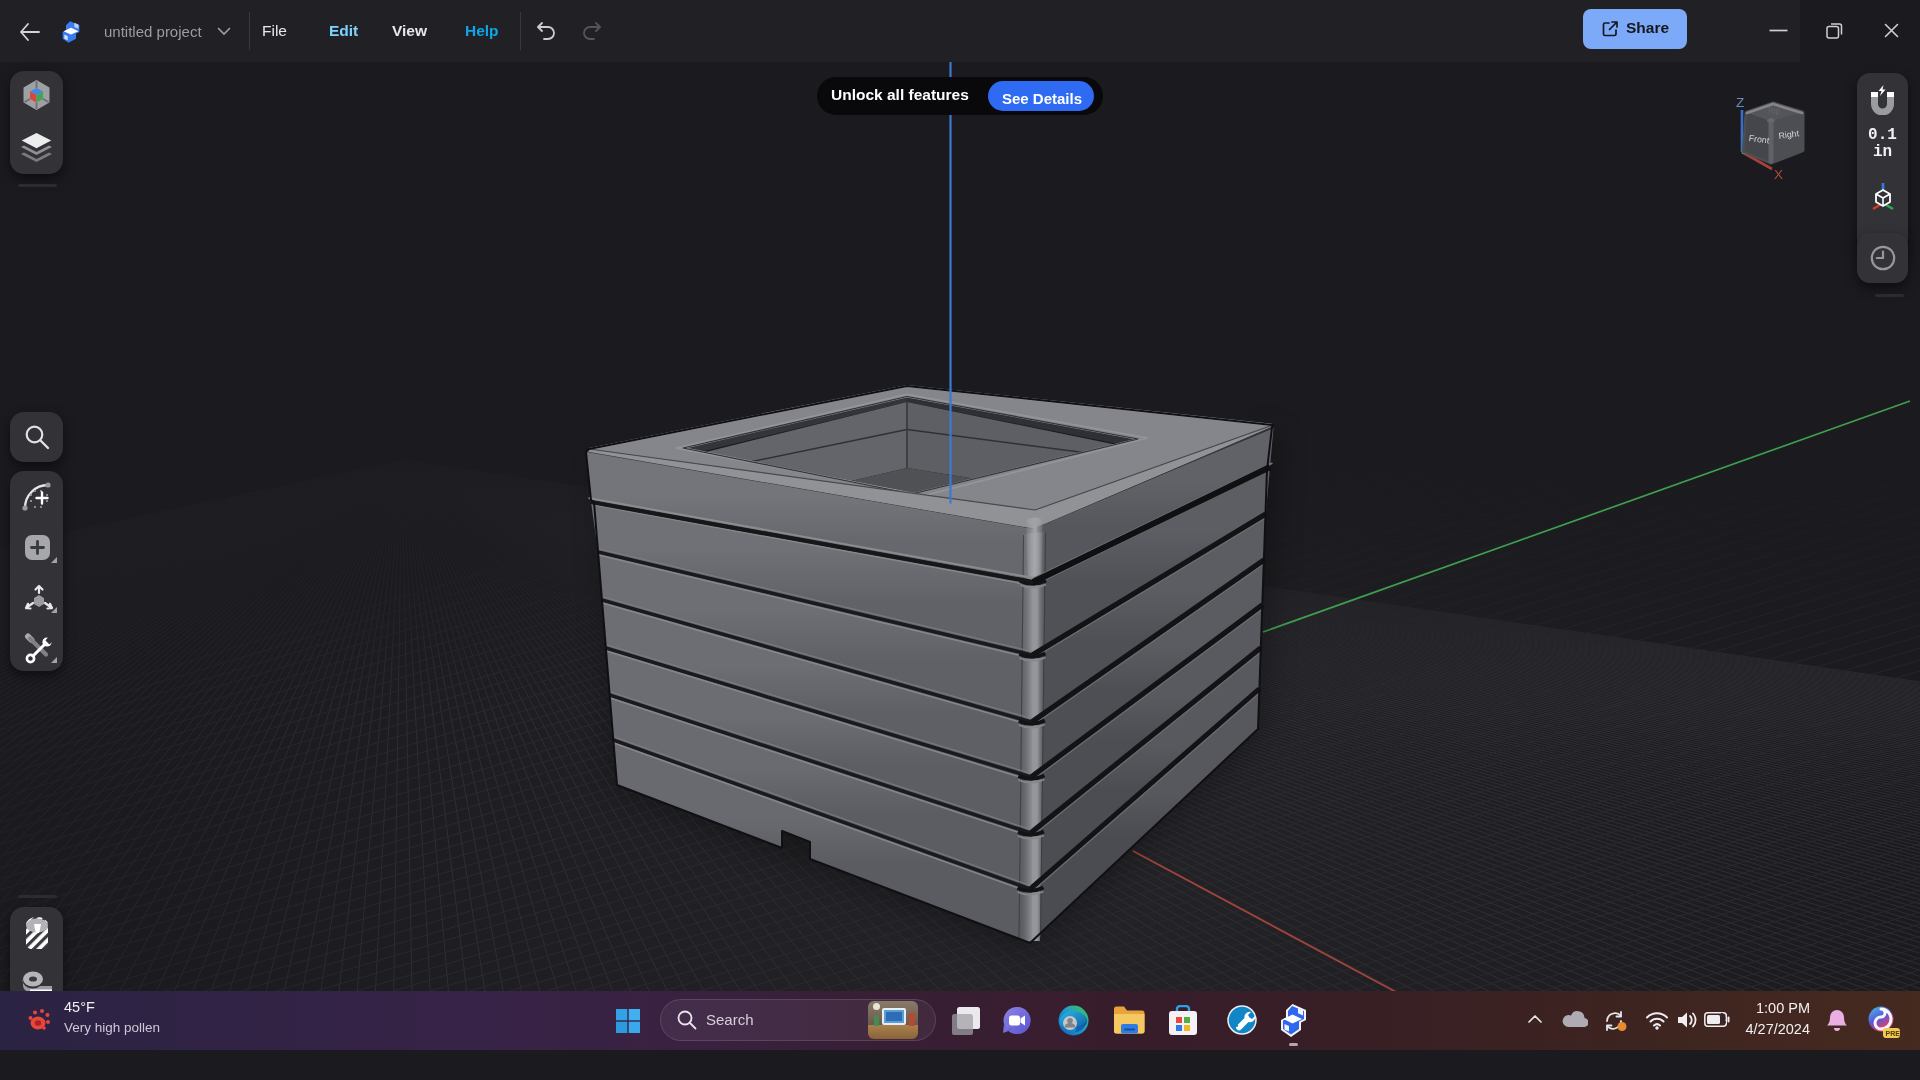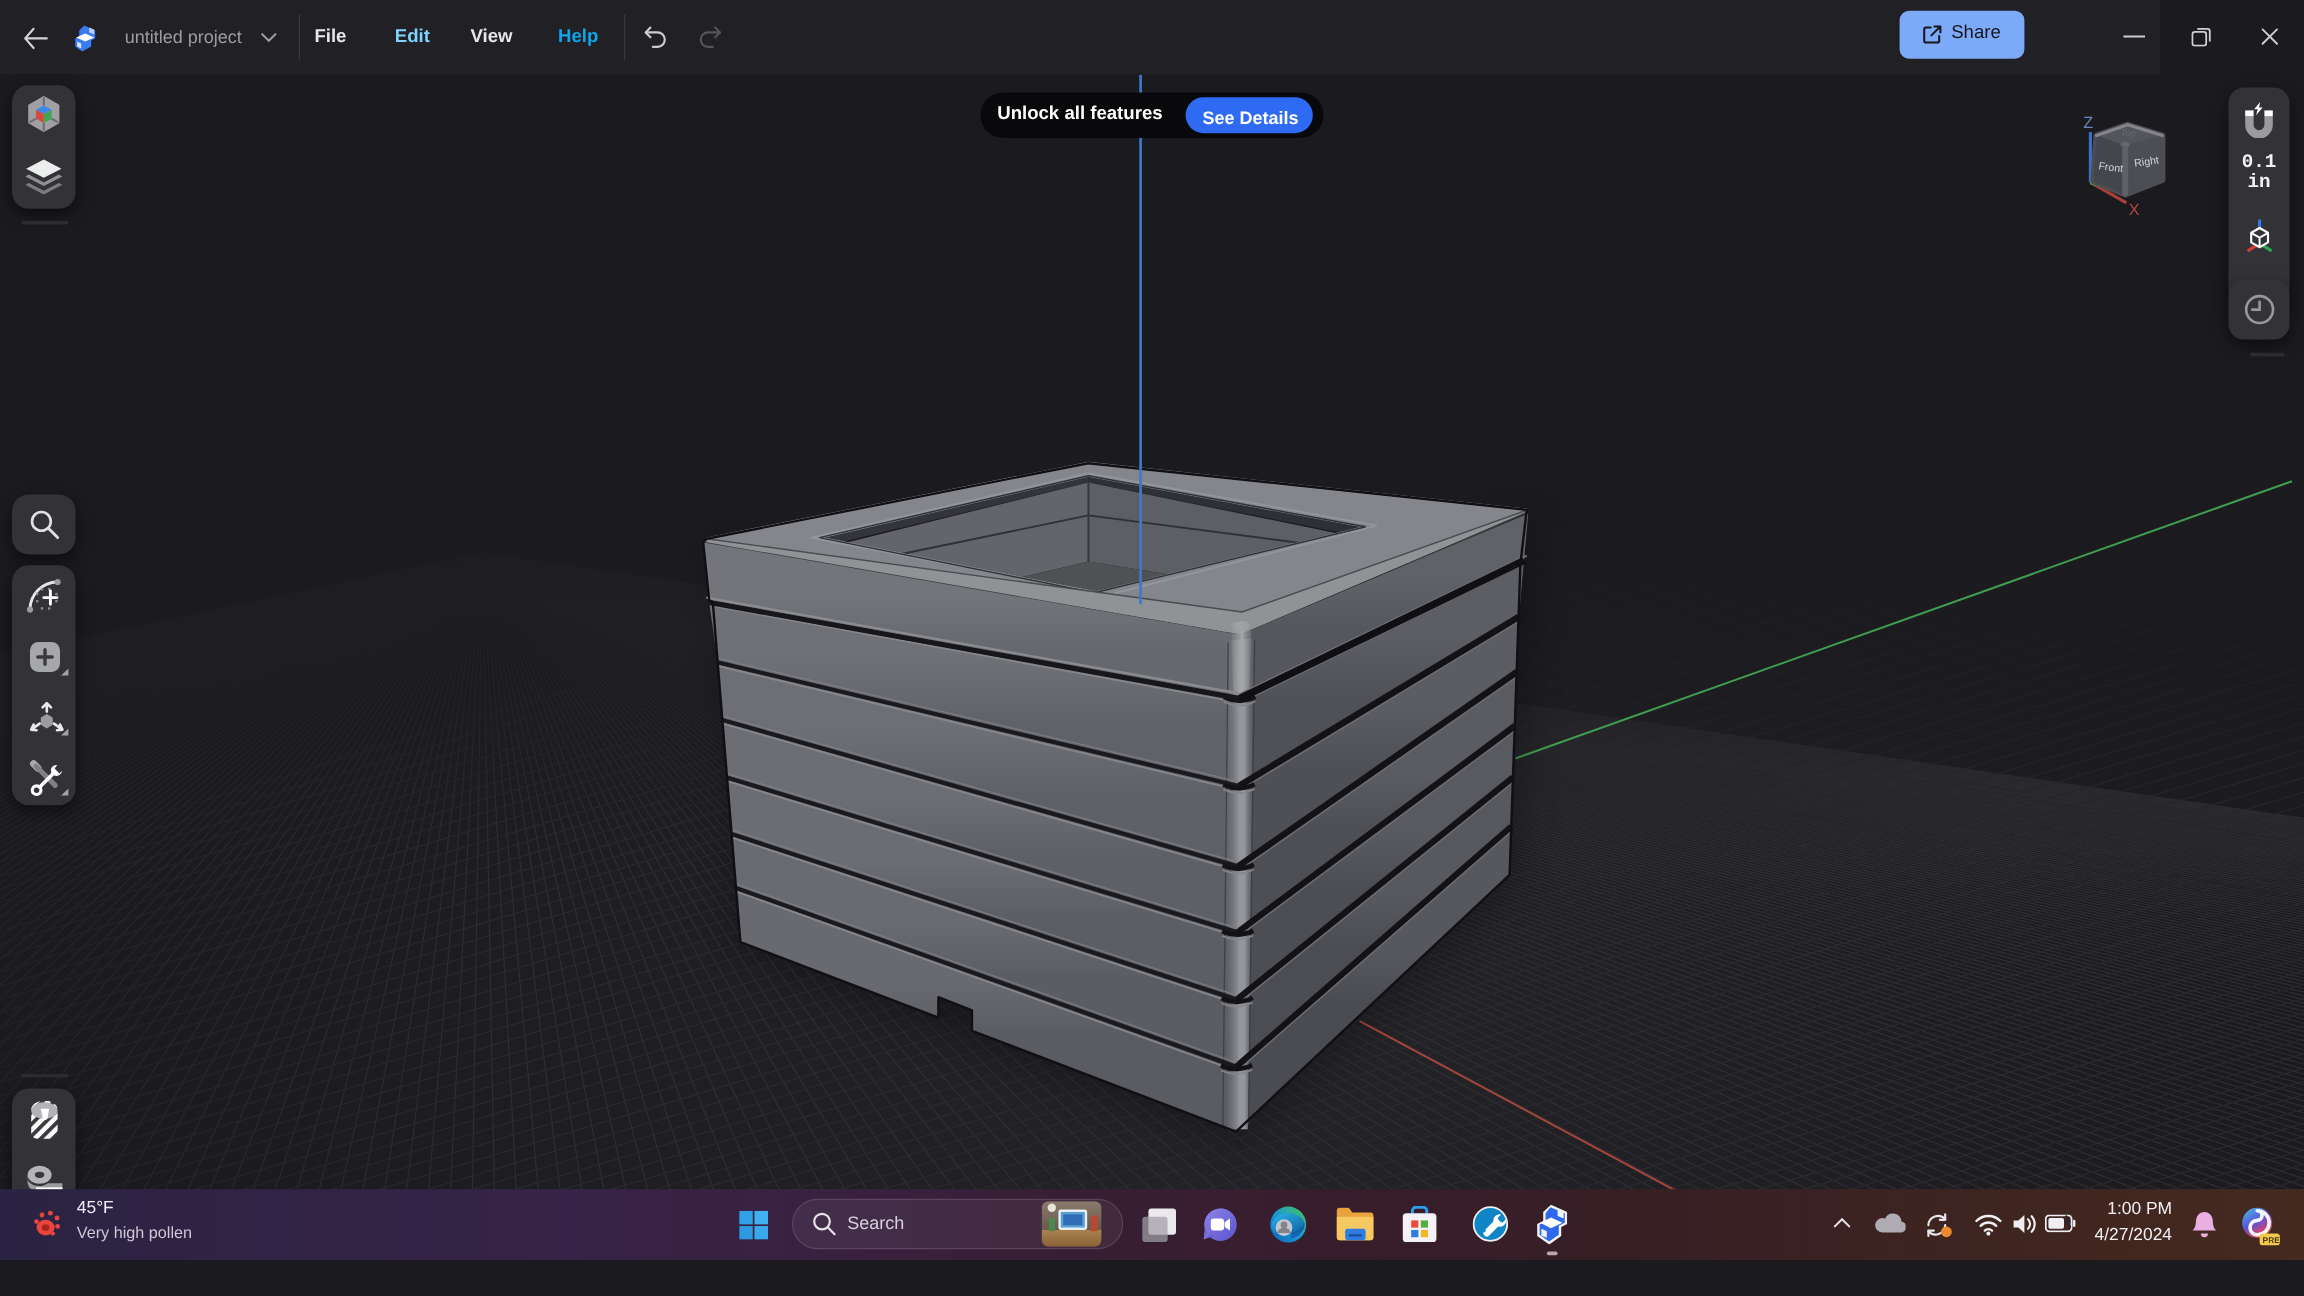--- a/index.html
+++ b/index.html
@@ -205,39 +205,39 @@
     <path d="M11 0 L22 5 V13 L18 15 V21 L9 26 L2 21 V13 L6 11 V5 Z" fill="#3b7bf2"></path>
     <path d="M3 8 L12 12 L21 8 L12 4 Z" fill="#fff" transform="translate(0,4)"></path>
     <path d="M16 2 L21 4 V9 L16 7 Z" fill="#cfe0ff" opacity="0.85"></path>
     <path d="M4 16 L8 18 V23 L4 21 Z" fill="#e8f0ff" opacity="0.9"></path>
   </svg>
   <span class="abs" style="left:104px;top:23px;font-size:15px;color:#9b9ba1">untitled project</span>
   <svg class="abs" style="left:217px;top:27px" width="14" height="9" viewBox="0 0 14 9">
       <path d="M1.5 1.5 L7 7 L12.5 1.5" stroke="#9b9ba1" stroke-width="1.7" fill="none" stroke-linecap="round"></path>
     </svg>
   <div class="abs" style="left:249px;top:12px;width:1px;height:38px;background:#38383d"></div>
-  <span class="abs" style="left:262px;top:22px;font-size:15.5px;font-weight:700;color:#e7e7ea">File</span>
+  <span class="abs" style="left:262px;top:22px;font-size:15.5px;font-weight:400;color:#e7e7ea">File</span>
   <span class="abs" style="left:329px;top:22px;font-size:15.5px;font-weight:600;color:#7dd3fc">Edit</span>
   <span class="abs" style="left:392px;top:22px;font-size:15.5px;font-weight:600;color:#e7e7ea">View</span>
   <span class="abs" style="left:465px;top:22px;font-size:15.5px;font-weight:700;color:#0ea5e9">Help</span>
   <div class="abs" style="left:520px;top:12px;width:1px;height:38px;background:#38383d"></div>
   <svg class="abs" style="left:535px;top:21px" width="22" height="21" viewBox="0 0 22 21">
     <path d="M7 2 L3 6 L7 10" stroke="#cbccd0" stroke-width="1.8" fill="none" stroke-linecap="round" stroke-linejoin="round"></path>
     <path d="M3.5 6 H13 a6 6 0 0 1 6 6 v0 a6 6 0 0 1 -6 6 H9" stroke="#cbccd0" stroke-width="1.8" fill="none" stroke-linecap="round"></path>
   </svg>
   <svg class="abs" style="left:581px;top:21px" width="22" height="21" viewBox="0 0 22 21">
     <path d="M15 2 L19 6 L15 10" stroke="#54555a" stroke-width="1.8" fill="none" stroke-linecap="round" stroke-linejoin="round"></path>
     <path d="M18.5 6 H9 a6 6 0 0 0 -6 6 v0 a6 6 0 0 0 6 6 h4" stroke="#54555a" stroke-width="1.8" fill="none" stroke-linecap="round"></path>
   </svg>
   <div class="abs" style="left:1583px;top:9px;width:104px;height:40px;border-radius:8px;background:#7da9f9"></div>
   <svg class="abs" style="left:1600px;top:19px" width="20" height="20" viewBox="0 0 20 20">
     <path d="M9 4 H5 a1.5 1.5 0 0 0 -1.5 1.5 V15 a1.5 1.5 0 0 0 1.5 1.5 H14.5 a1.5 1.5 0 0 0 1.5 -1.5 V11" stroke="#15171c" stroke-width="1.7" fill="none" stroke-linecap="round"></path>
     <path d="M12 3 H17 V8 M17 3 L9.5 10.5" stroke="#15171c" stroke-width="1.7" fill="none" stroke-linecap="round" stroke-linejoin="round"></path>
   </svg>
-  <span class="abs" style="left:1626px;top:19px;font-size:15.5px;font-weight:400;color:#15171c">Share</span>
+  <span class="abs" style="left:1626px;top:19px;font-size:15.5px;font-weight:700;color:#15171c">Share</span>
   <svg class="abs" style="left:1769px;top:29px" width="19" height="3" viewBox="0 0 19 3">
       <path d="M0.5 1.5 H18.5" stroke="#cfcfd3" stroke-width="1.7"></path>
     </svg>
   <svg class="abs" style="left:1826px;top:22px" width="17" height="17" viewBox="0 0 17 17">
     <rect x="1" y="4.5" width="11.5" height="11.5" rx="2" stroke="#cfcfd3" stroke-width="1.5" fill="none"></rect>
     <path d="M5 2 H13.5 a2 2 0 0 1 2 2 V12.5" stroke="#cfcfd3" stroke-width="1.5" fill="none"></path>
   </svg>
   <svg class="abs" style="left:1884px;top:23px" width="15" height="15" viewBox="0 0 15 15">
       <path d="M1.5 1.5 L13.5 13.5 M13.5 1.5 L1.5 13.5" stroke="#cfcfd3" stroke-width="1.6" stroke-linecap="round"></path>
     </svg>

